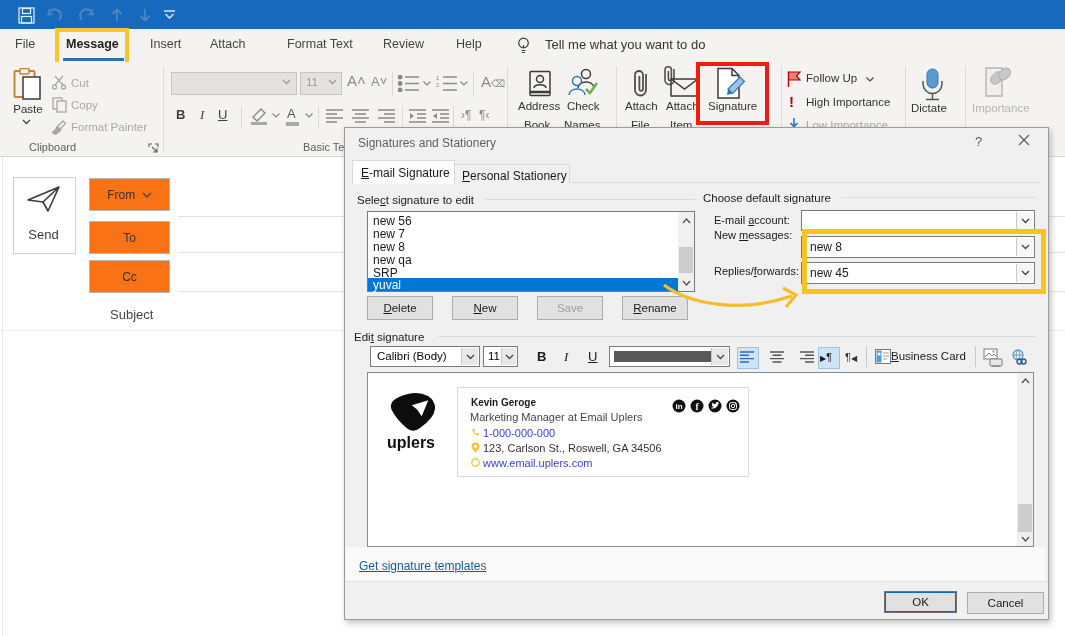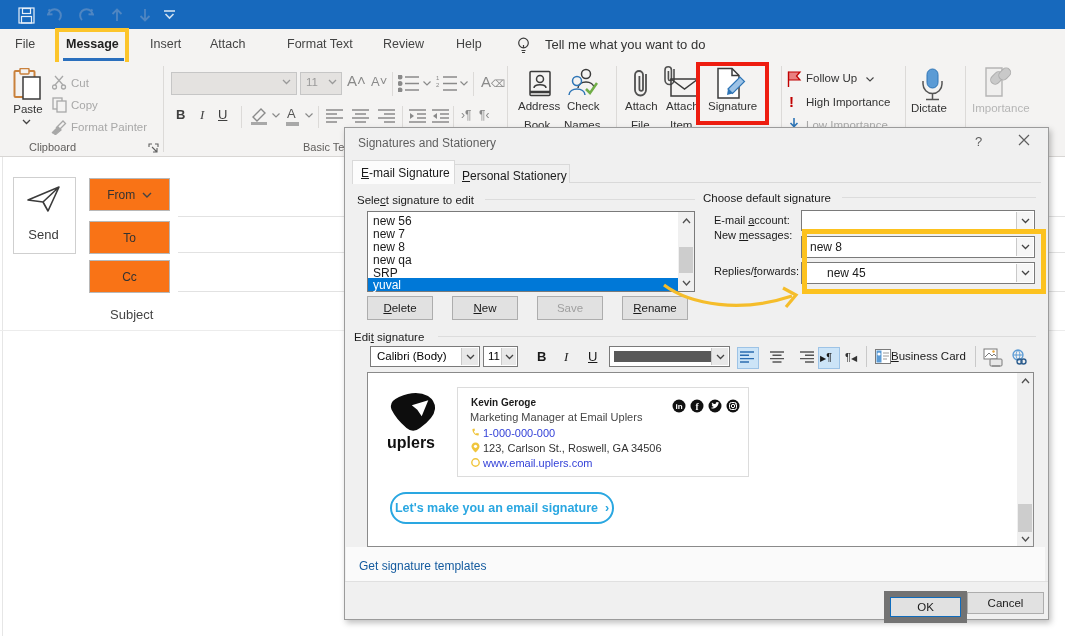--- a/index.html
+++ b/index.html
@@ -357,21 +357,21 @@
           </svg>
         </div>
       </div>
   <div class="dl" style="left:369px;top:101px;font-size:11px">New <u>m</u>essages:</div>
   <div class="combo" style="left:456px;top:108px;width:232px;height:20px;font-size:12px;line-height:20px;color:#1a1a1a"><span style="padding-left:8px">new 8</span><div class="combochev">
           <svg width="9" height="6" viewBox="0 0 9 6">
             <path d="M1 1 L4.5 4.5 L8 1" fill="none" stroke="#444" stroke-width="1.3"></path>
           </svg>
         </div></div>
   <div class="dl" style="left:369px;top:137px;font-size:11px">Replies/<u>f</u>orwards:</div>
-  <div class="combo" style="left:456px;top:134px;width:232px;height:20px;font-size:12px;line-height:20px;color:#1a1a1a"><span style="padding-left:25px">new 45</span><div class="combochev">
+  <div class="combo" style="left:456px;top:134px;width:232px;height:20px;font-size:12px;line-height:20px;color:#1a1a1a"><span style="padding-left:8px">new 45</span><div class="combochev">
           <svg width="9" height="6" viewBox="0 0 9 6">
             <path d="M1 1 L4.5 4.5 L8 1" fill="none" stroke="#444" stroke-width="1.3"></path>
           </svg>
         </div></div>
   <div class="abs" style="left:457px;top:101px;width:234px;height:55px;border:5px solid #fcc21f"></div>
   <svg class="abs" style="left:316px;top:155px" width="142" height="34" viewBox="0 0 142 34">
         <path d="M3 2 C30 22 80 30 131 13" fill="none" stroke="#f5bd2b" stroke-width="3.2"></path>
         <path d="M122 5 L135 12 L125 24" fill="none" stroke="#f5bd2b" stroke-width="3.2" stroke-linejoin="miter"></path>
       </svg>
 
@@ -473,30 +473,29 @@
     <circle cx="25" cy="7" r="6.5" fill="#111"></circle>
         <text x="25" y="10.5" font-size="9.5" font-weight="bold" fill="#fff" text-anchor="middle" font-family="Liberation Serif">f</text>
     <circle cx="43" cy="7" r="6.5" fill="#111"></circle>
         <path d="M39.5 9.5 C41 9.7 43 9.5 44.5 8 C46 6.5 46.5 4.8 46.5 4.2 L47.3 3.4 L46.2 3.6 C46 3.2 45.3 2.9 44.6 3.2 C43.8 3.5 43.5 4.3 43.7 5 C42.3 5 40.8 4.3 40 3.4 C39.5 4.5 40 5.5 40.8 6.2 C40.4 6.3 40 6.2 39.8 6.1 C39.9 7 40.8 7.7 41.7 7.9 C41.2 8.4 40.2 8.6 39.5 8.5 Z" fill="#fff"></path>
     <circle cx="61" cy="7" r="6.5" fill="#111"></circle>
         <rect x="57.5" y="3.5" width="7" height="7" rx="2" fill="none" stroke="#fff" stroke-width="1"></rect>
         <circle cx="61" cy="7" r="1.7" fill="none" stroke="#fff" stroke-width="1"></circle>
         <circle cx="63.4" cy="4.9" r="0.7" fill="#fff"></circle>
   </svg>
 
-  <div class="abs" style="left:45px;top:364px;width:220px;height:28px;border:2px solid #2aa7e1;border-radius:16px;display:flex;align-items:center;justify-content:center;font-size:12.5px;font-weight:bold;color:#2aa7e1">Let's make you an email signature&nbsp;&nbsp;›</div>
 
   <div class="abs" style="left:672px;top:245px;width:16px;height:173px;background:#f0f0f0"></div>
   <div class="abs" style="left:673px;top:376px;width:14px;height:28px;background:#cdcdcd"></div>
   <svg class="abs" style="left:676px;top:250px" width="9" height="6" viewBox="0 0 9 6">
         <path d="M1 5 L4.5 1 L8 5" fill="none" stroke="#505050" stroke-width="1.3"></path>
       </svg>
   <svg class="abs" style="left:676px;top:408px" width="9" height="6" viewBox="0 0 9 6">
         <path d="M1 1 L4.5 5 L8 1" fill="none" stroke="#505050" stroke-width="1.3"></path>
       </svg>
 
   <div class="abs" style="left:1px;top:419px;width:699px;height:34px;background:#fafafa"></div>
-  <div class="dl" style="left:14px;top:431px;color:#135a9e;font-size:12px">Get signature templates</div>
+  <div class="dl" style="left:14px;top:431px;color:#135a9e;text-decoration:underline;font-size:12px">Get signature templates</div>
   <div class="abs" style="left:0px;top:453px;width:703px;height:1px;background:#e0e0e0"></div>
-  <div class="win32btn" style="left:539px;top:463px;width:71px;height:20px;border:6px solid #737373;box-shadow:inset 0 0 0 1px #0f6cbd">OK</div>
+  <div class="win32btn" style="left:539px;top:463px;width:71px;height:20px;border:1px solid #737373;box-shadow:inset 0 0 0 1px #0f6cbd">OK</div>
   <div class="win32btn" style="left:622px;top:464px;width:75px;height:20px">Cancel</div>
 </div>
 </div>
 
 </body></html>

